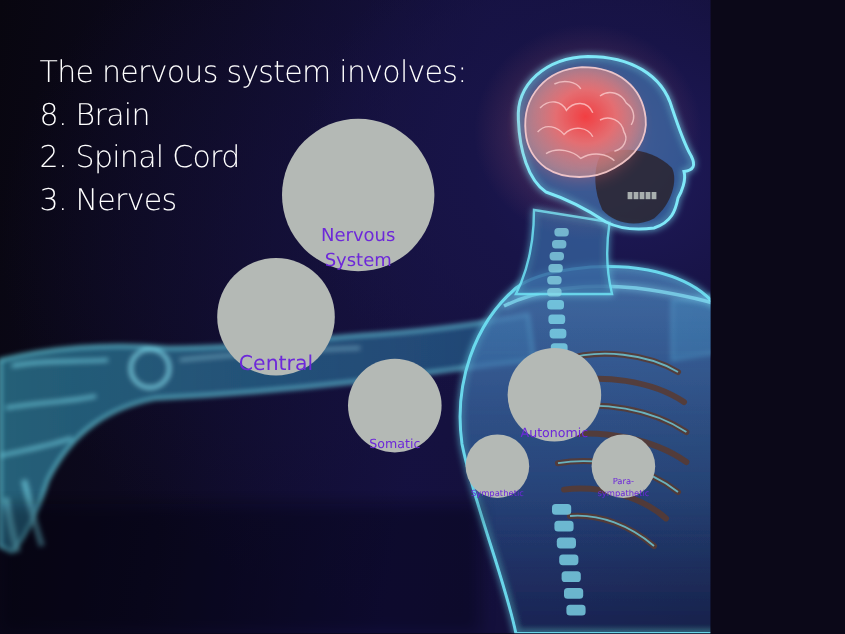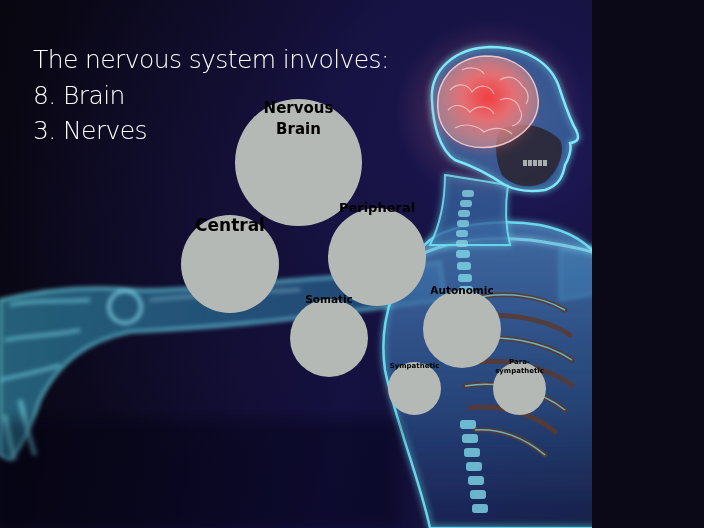--- a/index.html
+++ b/index.html
@@ -26,26 +26,26 @@
     line-height: 35.5px;
     z-index: 3;
   }
   .intro div { white-space: nowrap; }
 
   .bubble {
     position: absolute;
     border-radius: 50%;
     background: #b4b9b5;
     display: flex;
-    align-items: flex-start;
+    align-items: flex-end;
     justify-content: center;
     text-align: center;
-    color: #000000;
+    color: #6d28d9;
     font-family: "DejaVu Sans", sans-serif;
-    font-weight: bold;
+    font-weight: normal;
     z-index: 4;
     cursor: pointer;
   }
   .bubble span { display: block; line-height: 1.2; }
 </style>
 </head>
 <body>
 
 <div class="slide">
 
@@ -172,37 +172,35 @@
         </g>
       </g>
     </g>
 
     <rect x="0" y="420" width="400" height="108" fill="#06040c" opacity="0.35" filter="url(#softblur)"></rect>
   </svg>
 
   <div class="intro">
     <div>The nervous system involves:</div>
     <div>8. Brain</div>
+    <div>2. Spinal Cord</div>
     <div>3. Nerves</div>
   </div>
 
   <div class="bubble" style="left:235px; top:99px; width:127px; height:127px; font-size:15px;">
     <div>
       <span>Nervous</span>
-      <span style="margin-top:3px;">Brain</span>
+      <span style="margin-top:3px;">System</span>
     </div>
   </div>
 
   <div class="bubble" style="left:181px; top:215px; width:98px; height:98px; font-size:17px;">
     <span>Central</span>
   </div>
 
-  <div class="bubble" style="left:328px; top:208px; width:98px; height:98px; font-size:13px;">
-    <span style="margin-top:-8px;">Peripheral</span>
-  </div>
 
   <div class="bubble" style="left:290px; top:299px; width:78px; height:78px; font-size:10.5px;">
     <span style="margin-top:-6px;">Somatic</span>
   </div>
 
   <div class="bubble" style="left:423px; top:290px; width:78px; height:78px; font-size:10.5px;">
     <span style="margin-top:-6px;">Autonomic</span>
   </div>
 
   <div class="bubble" style="left:388px; top:362px; width:53px; height:53px; font-size:7px;">

